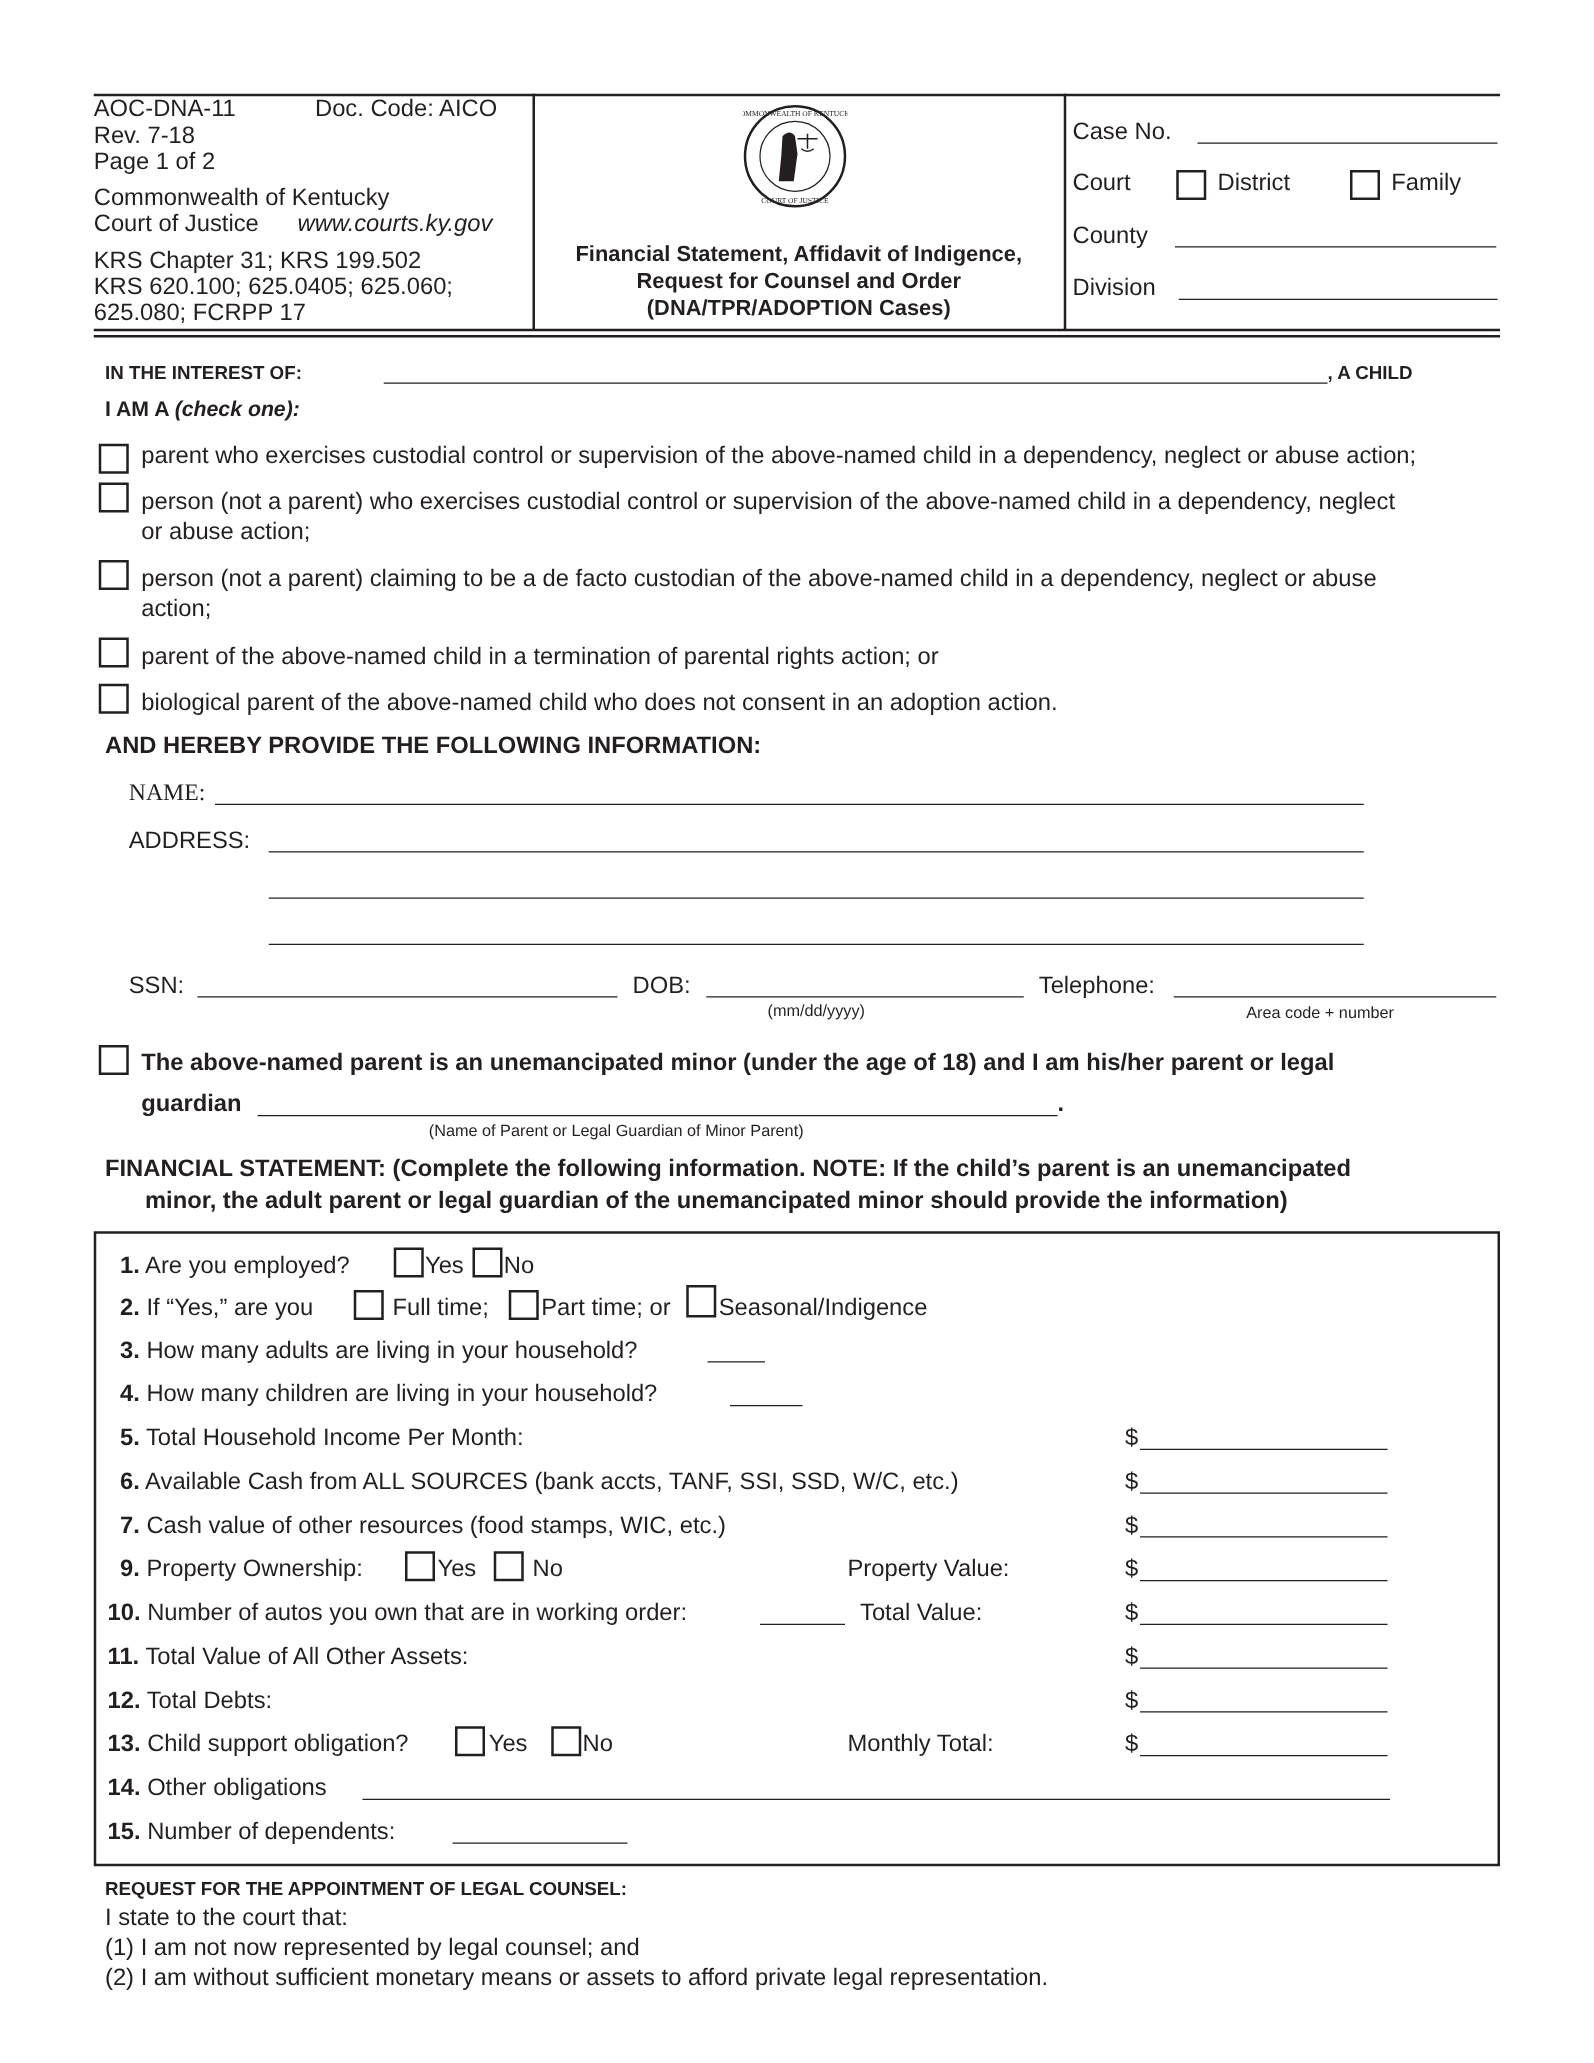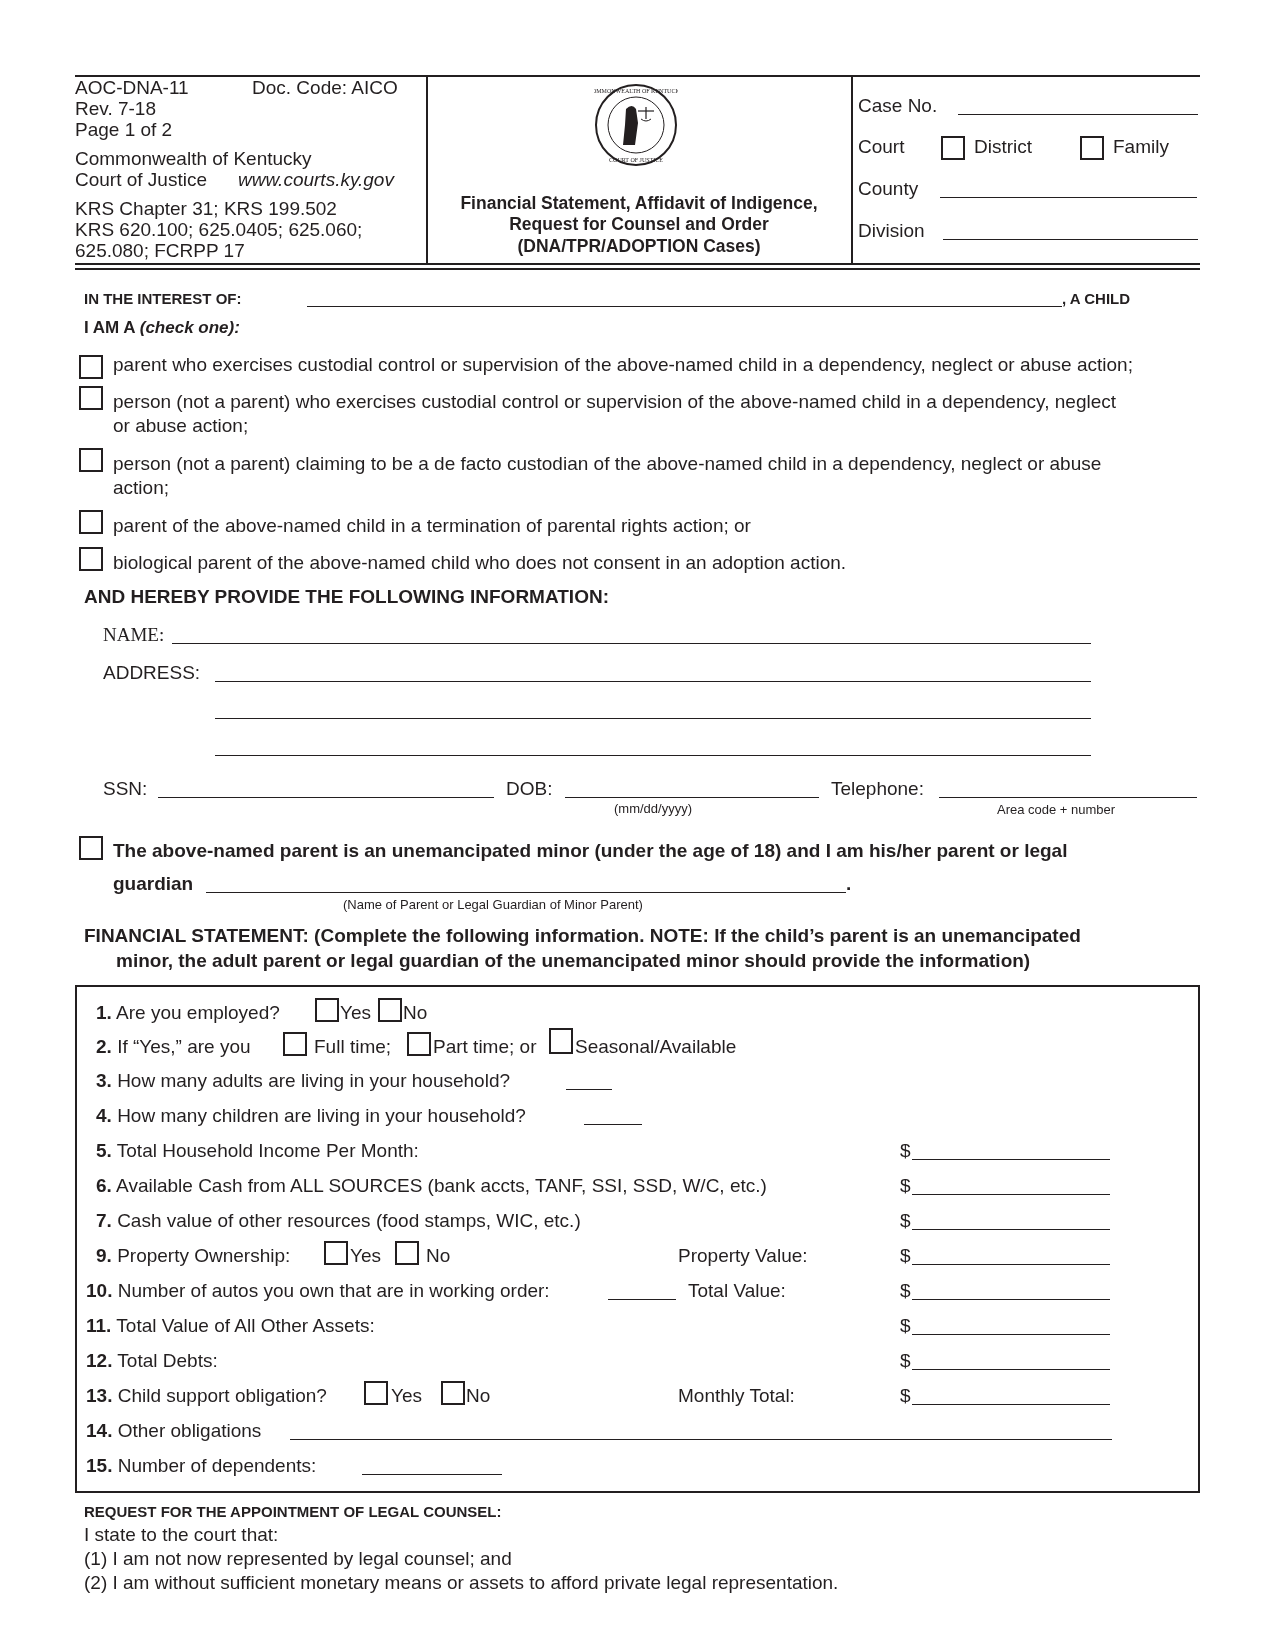--- a/index.html
+++ b/index.html
@@ -138,21 +138,21 @@
 
 <div class="abs t19" style="left:96px;top:1036px;">
   <span class="num">2.</span>
   <span>If “Yes,” are you</span>
 </div>
 <span class="abs cb" style="left:283px;top:1032px;width:24px;height:24px;"></span>
 <div class="abs t19" style="left:314px;top:1036px;text-align:right;">Full time;</div>
 <span class="abs cb" style="left:407px;top:1032px;width:24px;height:24px;"></span>
 <div class="abs t19" style="left:433px;top:1036px;">Part time; or</div>
 <span class="abs cb" style="left:549px;top:1028px;width:24px;height:26px;"></span>
-<div class="abs t19" style="left:575px;top:1036px;">Seasonal/Available</div>
+<div class="abs t19" style="left:575px;top:1036px;">Seasonal/Indigence</div>
 
 <div class="abs t19" style="left:96px;top:1070px;">
   <span class="num">3.</span>
   <span>How many adults are living in your household?</span>
 </div>
 <div class="abs uline" style="left:566px;top:1071px;width:46px;"></div>
 
 <div class="abs t19" style="left:96px;top:1105px;">
   <span class="num">4.</span>
   <span>How many children are living in your household?</span>

